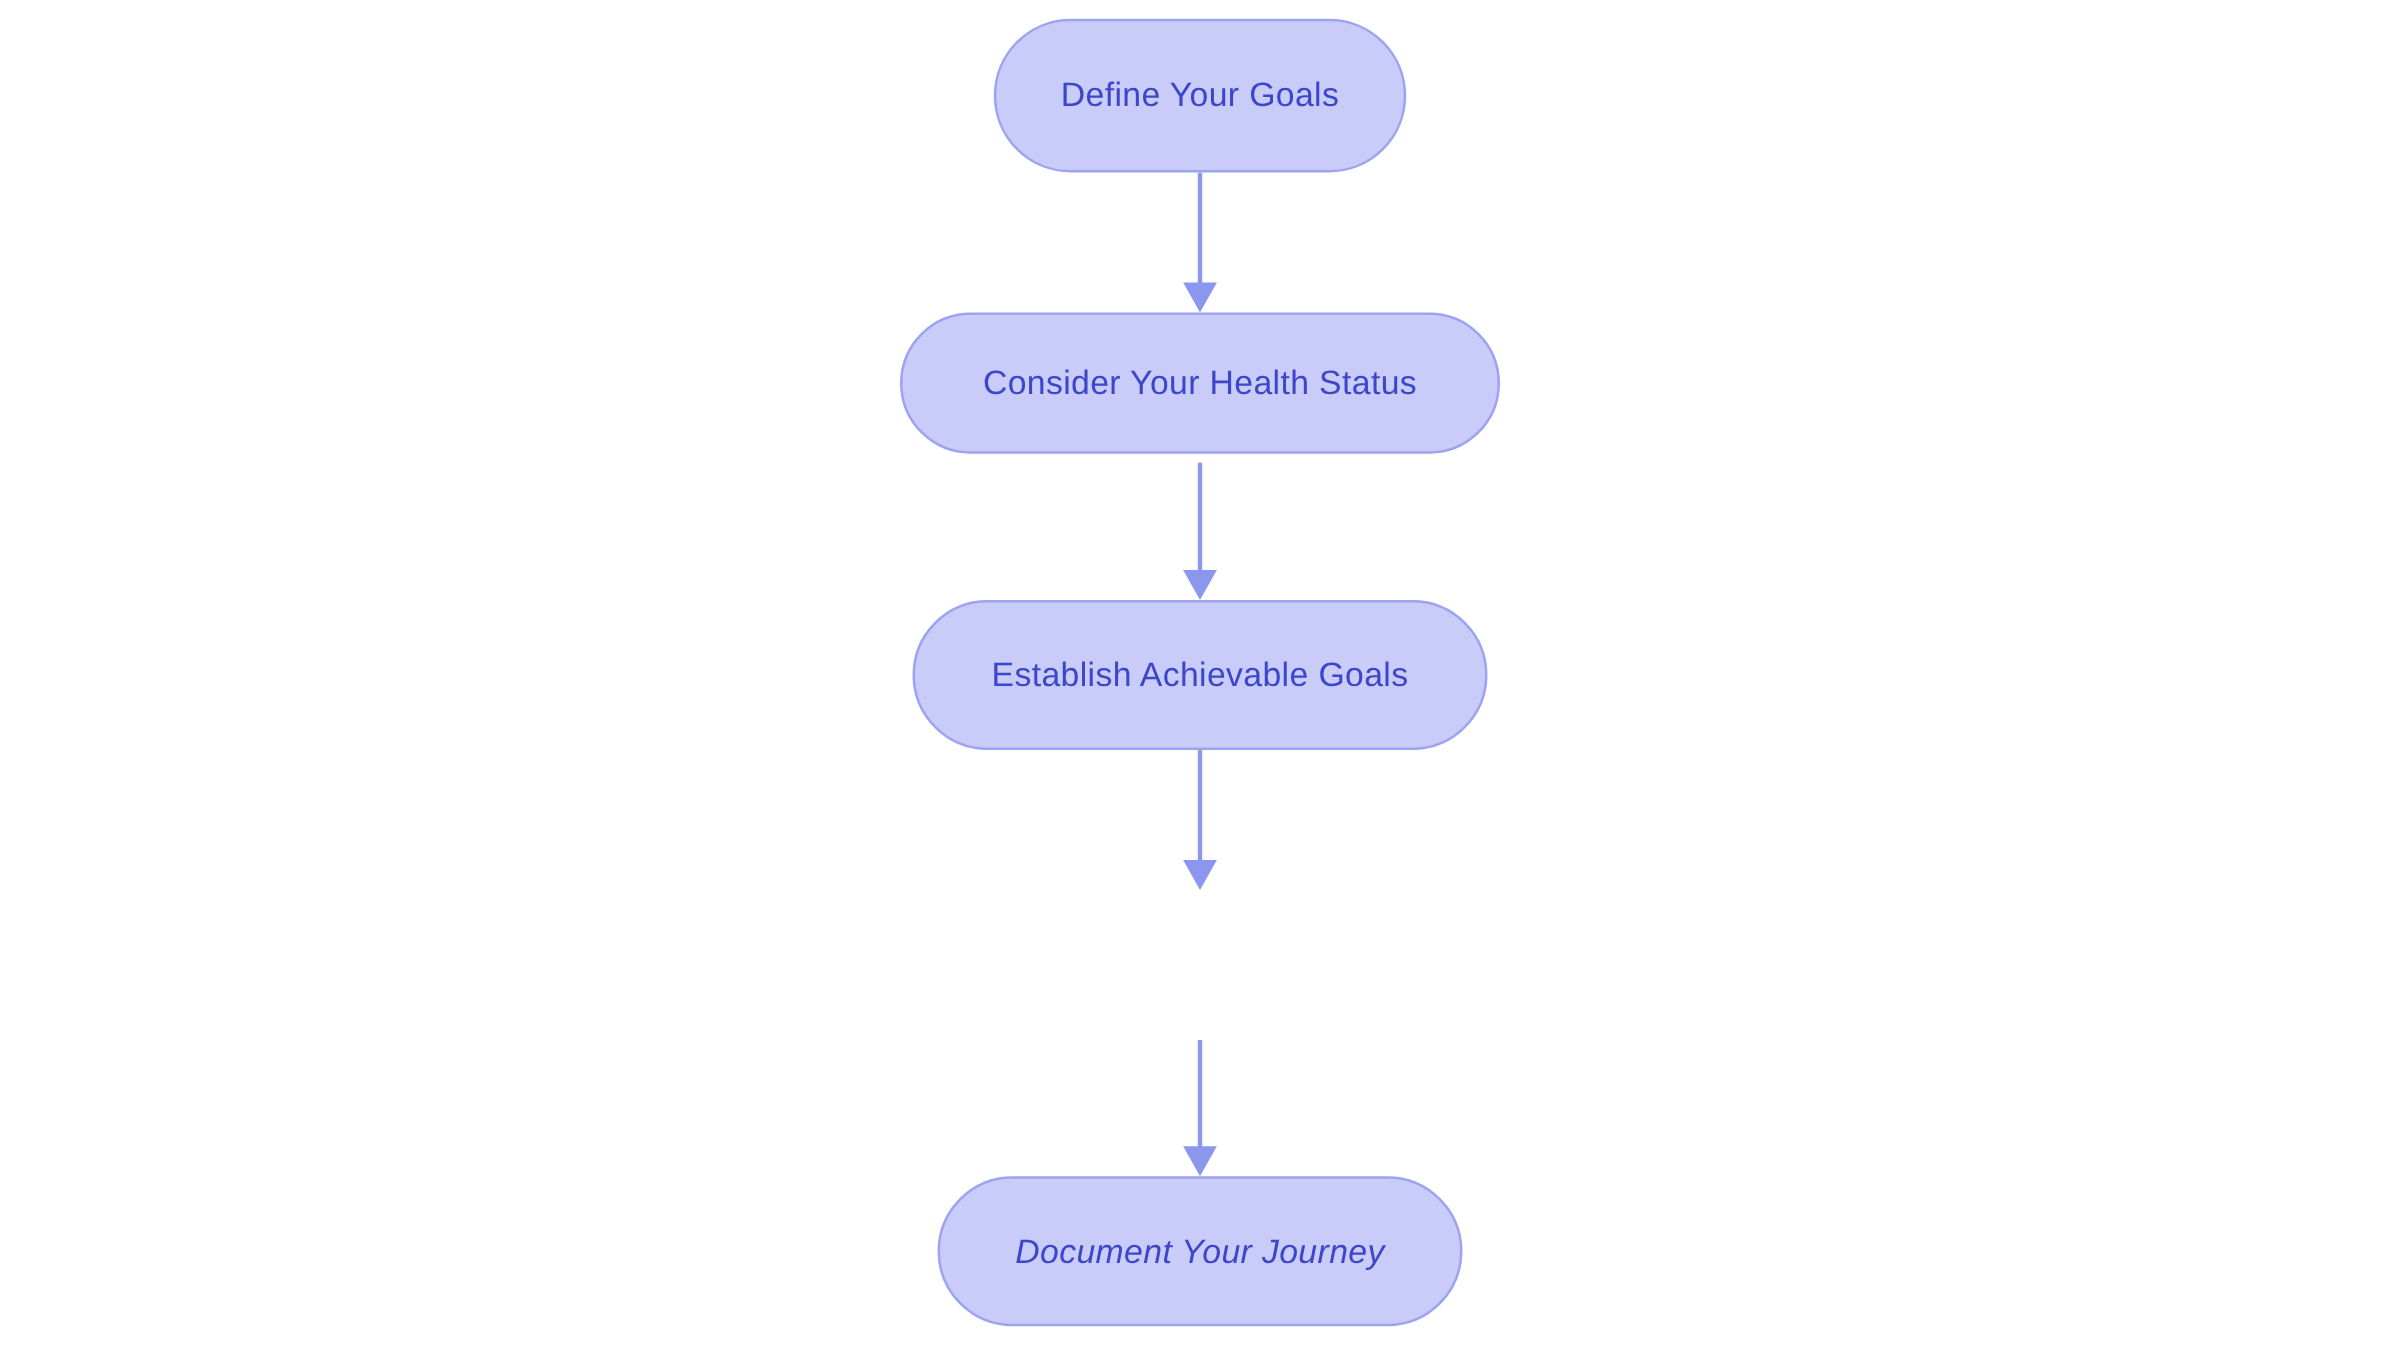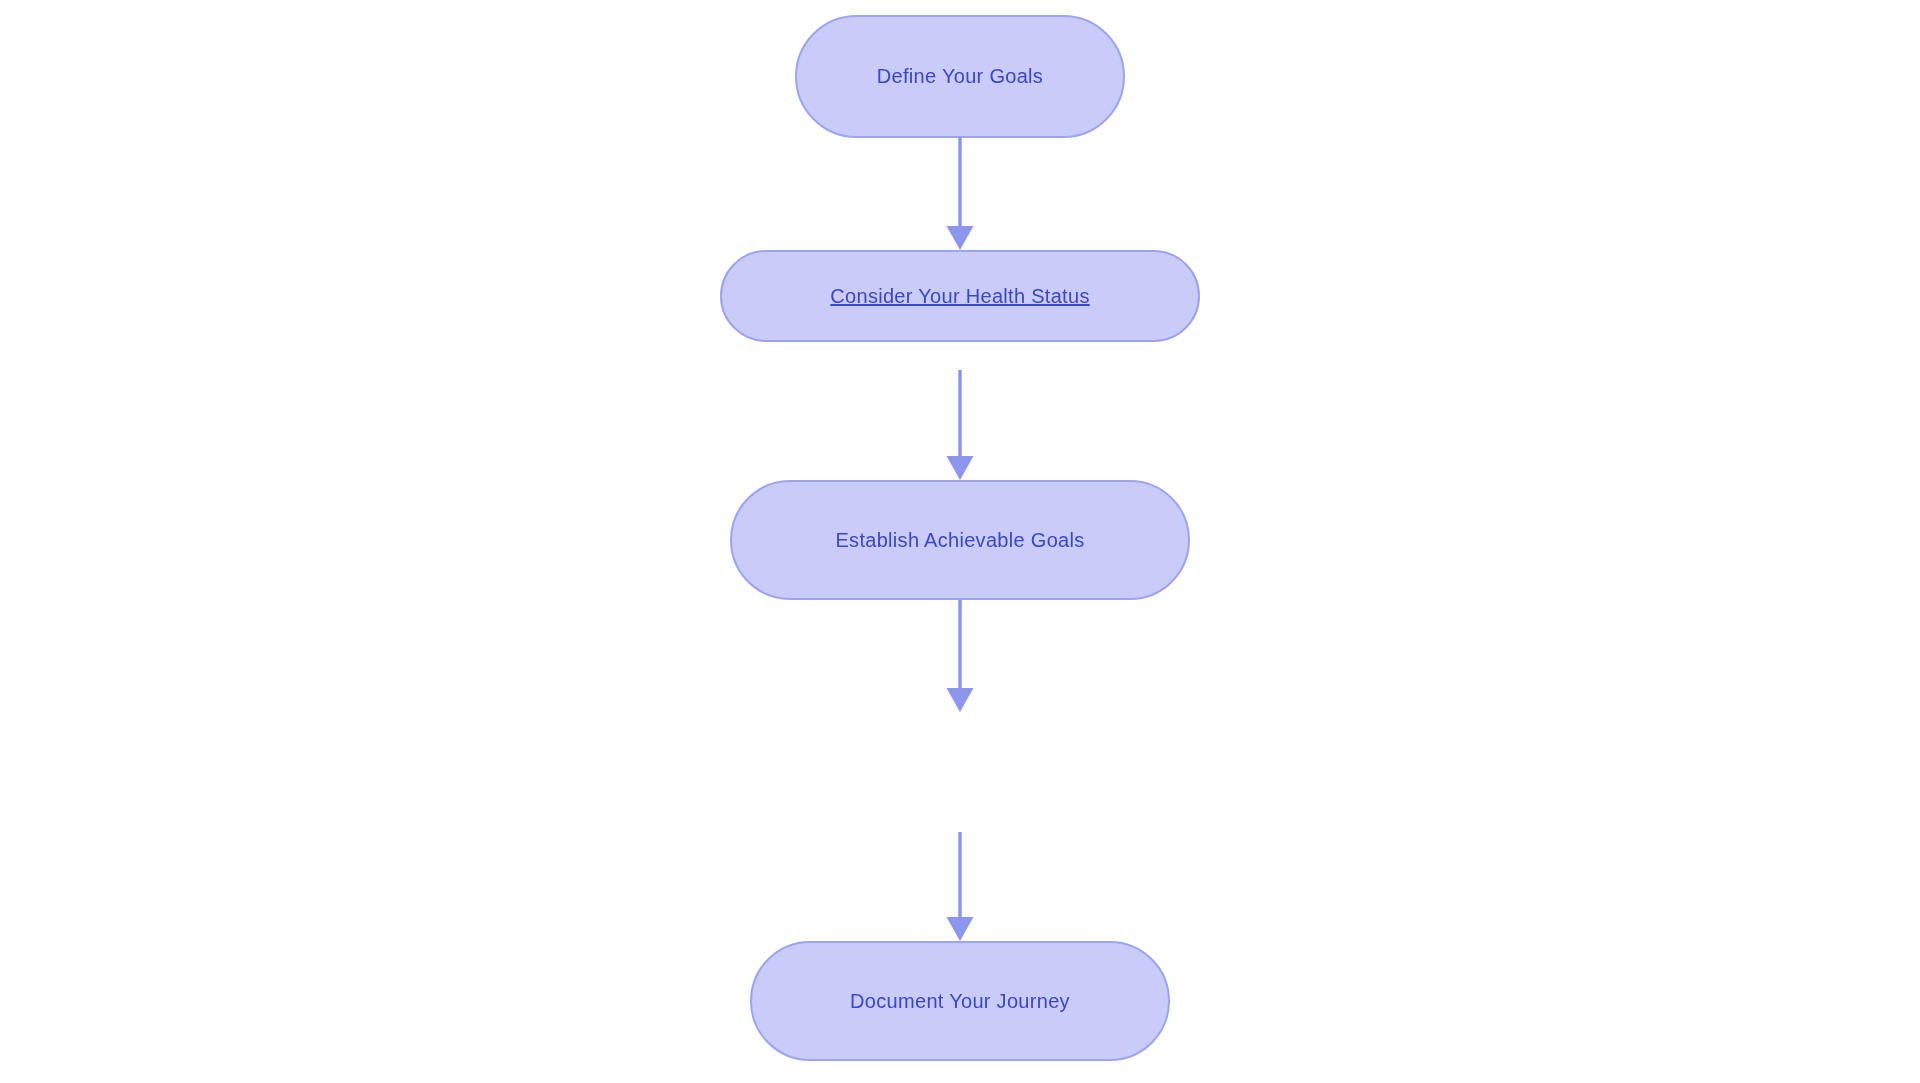--- a/index.html
+++ b/index.html
@@ -25,30 +25,30 @@
   }
   .node {
     position: absolute;
     background: var(--node-fill);
     border: 2px solid var(--node-border);
     border-radius: 62px;
     display: flex;
     align-items: center;
     justify-content: center;
     color: var(--node-text);
-    font-size: 20px;
+    font-size: 27px;
     letter-spacing: 0.3px;
     white-space: nowrap;
     text-align: center;
   }
   .node-1 { left: 795px; top: 15px;  width: 330px; height: 123px; }
-  .node-2 { left: 720px; top: 250px; width: 480px; height: 92px; text-decoration: underline; }
+  .node-2 { left: 720px; top: 250px; width: 480px; height: 113px; }
   .node-3 { left: 730px; top: 480px; width: 460px; height: 120px; }
   .node-4 { left: 677px; top: 712px; width: 566px; height: 120px; }
-  .node-5 { left: 750px; top: 941px; width: 420px; height: 120px; }
+  .node-5 { left: 750px; top: 941px; width: 420px; height: 120px; font-style: italic; }
   .edge {
     position: absolute;
     color: var(--arrow);
     display: block;
   }
   .edge-1 { left: 944px; top: 138px; }
   .edge-2 { left: 944px; top: 370px; }
   .edge-3 { left: 944px; top: 600px; }
   .edge-4 { left: 944px; top: 832px; }
 </style>

